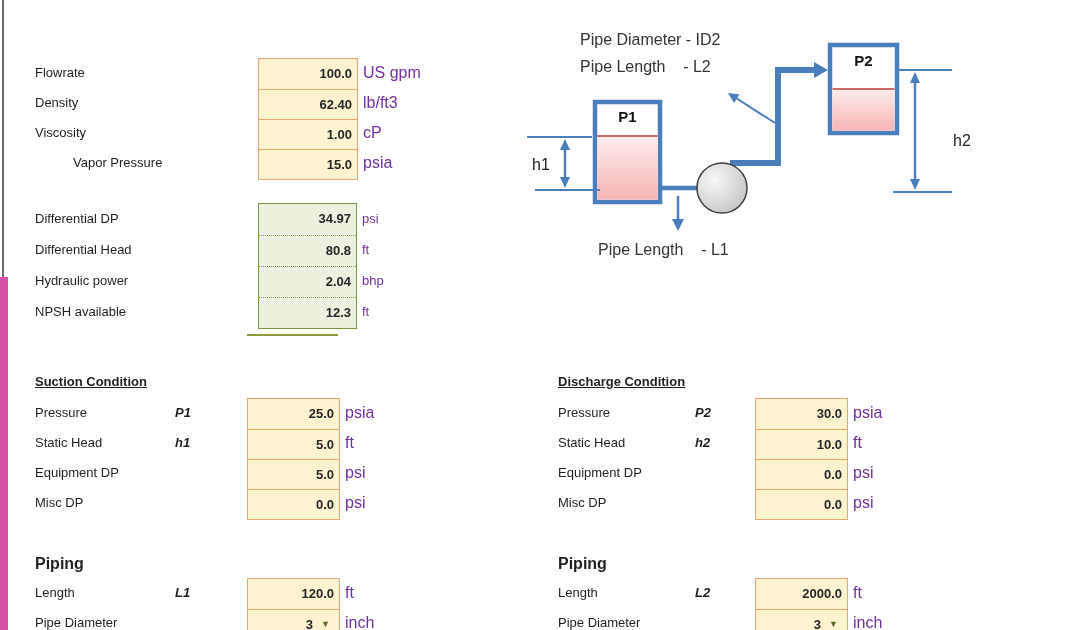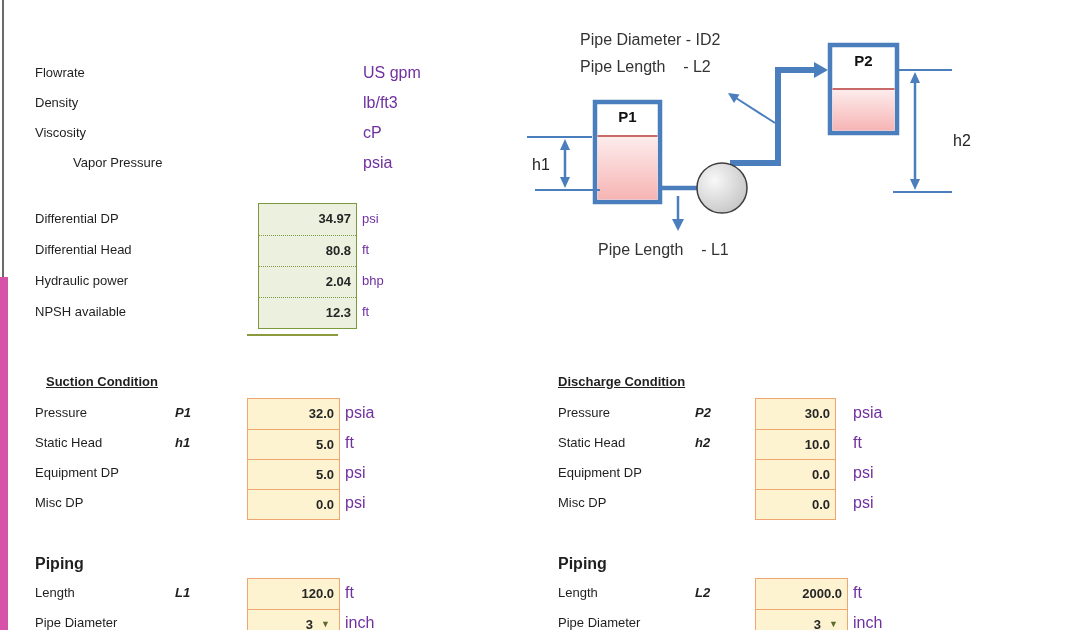--- a/index.html
+++ b/index.html
@@ -36,20 +36,26 @@
 <div id="screen">
 
   <div class="abs edge-gray" style="left:2px;top:0;width:2px;height:277px;"></div>
   <div class="abs edge-pink" style="left:0;top:277px;width:8px;height:353px;"></div>
 
   <div class="abs lbl" style="left:35px;top:58px;">Flowrate</div>
   <div class="abs lbl" style="left:35px;top:88px;">Density</div>
   <div class="abs lbl" style="left:35px;top:118px;">Viscosity</div>
   <div class="abs lbl" style="left:35px;top:148px;margin-left:38px;">Vapor Pressure</div>
 
+  <div class="abs cellbox" style="left:258px;top:58px;width:100px;">
+    <div class="cellrow">100.0</div>
+    <div class="cellrow">62.40</div>
+    <div class="cellrow">1.00</div>
+    <div class="cellrow">15.0</div>
+  </div>
 
   <div class="abs unit" style="left:363px;top:58px;">US gpm</div>
   <div class="abs unit" style="left:363px;top:88px;">lb/ft3</div>
   <div class="abs unit" style="left:363px;top:118px;">cP</div>
   <div class="abs unit" style="left:363px;top:148px;">psia</div>
 
   <div class="abs lbl31" style="left:35px;top:203px;">Differential DP</div>
   <div class="abs lbl31" style="left:35px;top:234px;">Differential Head</div>
   <div class="abs lbl31" style="left:35px;top:265px;">Hydraulic power</div>
   <div class="abs lbl31" style="left:35px;top:296px;">NPSH available</div>
@@ -61,32 +67,32 @@
     <div class="resrow">12.3</div>
   </div>
 
   <div class="abs unit31" style="left:362px;top:203px;">psi</div>
   <div class="abs unit31" style="left:362px;top:234px;">ft</div>
   <div class="abs unit31" style="left:362px;top:265px;">bhp</div>
   <div class="abs unit31" style="left:362px;top:296px;">ft</div>
 
   <div class="abs underbar" style="left:247px;top:334px;width:91px;"></div>
 
-  <div class="abs hdr" style="left:35px;top:374px;margin-left:11px;">Suction Condition</div>
+  <div class="abs hdr" style="left:35px;top:374px;">Suction Condition</div>
 
   <div class="abs lbl" style="left:35px;top:398px;">Pressure</div>
   <div class="abs lbl" style="left:35px;top:428px;">Static Head</div>
   <div class="abs lbl" style="left:35px;top:458px;">Equipment DP</div>
   <div class="abs lbl" style="left:35px;top:488px;">Misc DP</div>
 
   <div class="abs sym" style="left:175px;top:398px;">P1</div>
   <div class="abs sym" style="left:175px;top:428px;">h1</div>
 
   <div class="abs cellbox" style="left:247px;top:398px;width:93px;">
-    <div class="cellrow">32.0</div>
+    <div class="cellrow">25.0</div>
     <div class="cellrow">5.0</div>
     <div class="cellrow">5.0</div>
     <div class="cellrow">0.0</div>
   </div>
 
   <div class="abs unit" style="left:345px;top:398px;">psia</div>
   <div class="abs unit" style="left:345px;top:428px;">ft</div>
   <div class="abs unit" style="left:345px;top:458px;">psi</div>
   <div class="abs unit" style="left:345px;top:488px;">psi</div>
 
@@ -109,21 +115,21 @@
   <div class="abs hdr" style="left:558px;top:374px;">Discharge Condition</div>
 
   <div class="abs lbl" style="left:558px;top:398px;">Pressure</div>
   <div class="abs lbl" style="left:558px;top:428px;">Static Head</div>
   <div class="abs lbl" style="left:558px;top:458px;">Equipment DP</div>
   <div class="abs lbl" style="left:558px;top:488px;">Misc DP</div>
 
   <div class="abs sym" style="left:695px;top:398px;">P2</div>
   <div class="abs sym" style="left:695px;top:428px;">h2</div>
 
-  <div class="abs cellbox" style="left:755px;top:398px;width:81px;">
+  <div class="abs cellbox" style="left:755px;top:398px;width:93px;">
     <div class="cellrow">30.0</div>
     <div class="cellrow">10.0</div>
     <div class="cellrow">0.0</div>
     <div class="cellrow">0.0</div>
   </div>
 
   <div class="abs unit" style="left:853px;top:398px;">psia</div>
   <div class="abs unit" style="left:853px;top:428px;">ft</div>
   <div class="abs unit" style="left:853px;top:458px;">psi</div>
   <div class="abs unit" style="left:853px;top:488px;">psi</div>

